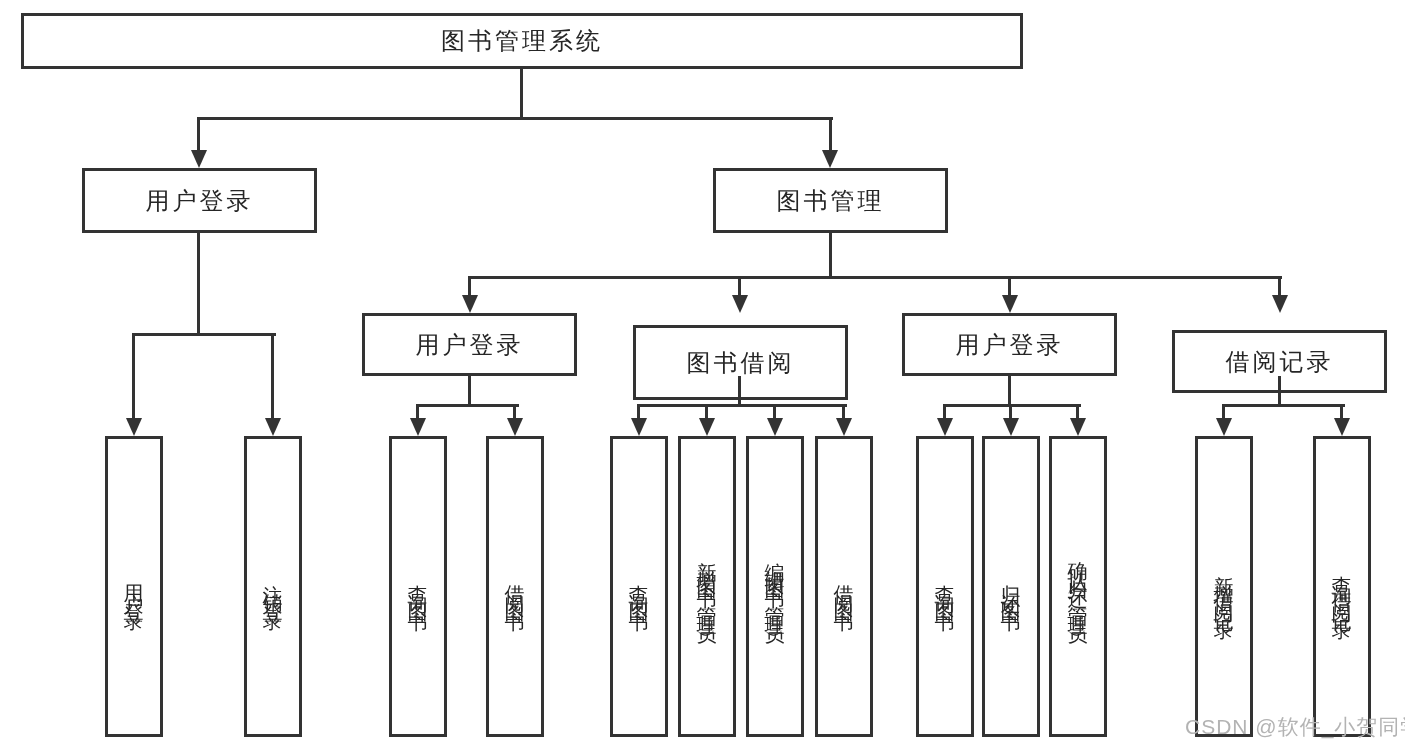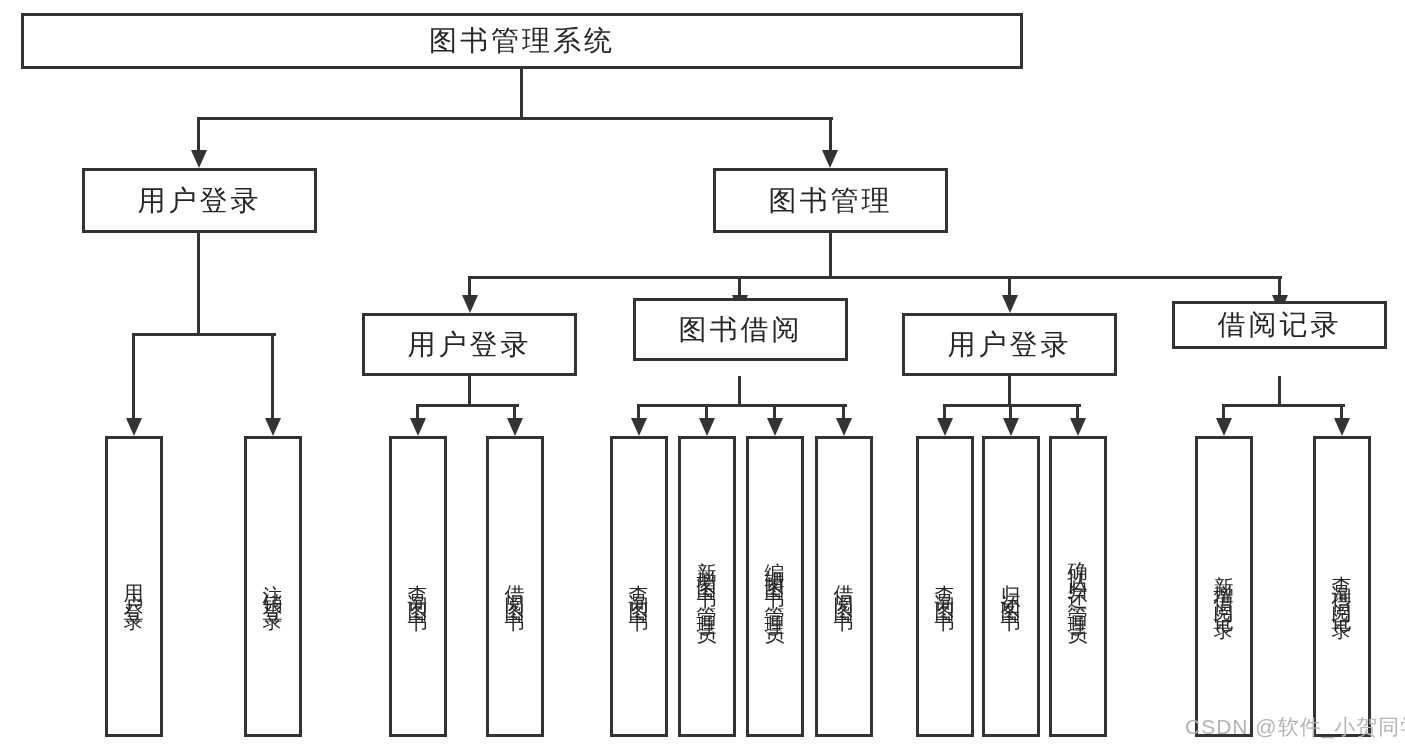--- a/index.html
+++ b/index.html
@@ -12,21 +12,21 @@
   html,body{margin:0;padding:0;background:var(--bg);}
   .canvas{
     position:relative;width:1405px;height:747px;overflow:hidden;
     background:var(--bg);color:var(--text);
     font-family:"Liberation Sans","DejaVu Sans",sans-serif;
   }
   .box{
     position:absolute;background:var(--fill);border:3px solid var(--line);
     box-sizing:border-box;display:flex;align-items:center;justify-content:center;
   }
-  .hlabel{font-size:28px;letter-spacing:3px;white-space:nowrap;}
+  .hlabel{font-size:24px;letter-spacing:3px;white-space:nowrap;}
   .vlabel{
     writing-mode:vertical-rl;text-orientation:mixed;
     font-size:20px;letter-spacing:9px;line-height:1;white-space:nowrap;
   }
   .ln{position:absolute;background:var(--line);}
   .ah{
     position:absolute;width:0;height:0;
     border-left:8px solid transparent;border-right:8px solid transparent;
     border-top:18px solid var(--line);
   }
@@ -65,27 +65,27 @@
   <div class="ln" style="left:1008px;top:276px;width:3px;height:20px"></div>
   <div class="ln" style="left:1278px;top:276px;width:3px;height:20px"></div>
   <div class="ah" style="left:462px;top:295px"></div>
   <div class="ah" style="left:732px;top:295px"></div>
   <div class="ah" style="left:1002px;top:295px"></div>
   <div class="ah" style="left:1272px;top:295px"></div>
 
   <div class="box" style="left:362px;top:313px;width:215px;height:63px">
     <span class="hlabel">用户登录</span>
   </div>
-  <div class="box" style="left:633px;top:298px;width:215px;height:63px">
+  <div class="box" style="left:633px;top:325px;width:215px;height:75px">
     <span class="hlabel">图书借阅</span>
   </div>
   <div class="box" style="left:902px;top:313px;width:215px;height:63px">
     <span class="hlabel">用户登录</span>
   </div>
-  <div class="box" style="left:1172px;top:301px;width:215px;height:48px">
+  <div class="box" style="left:1172px;top:330px;width:215px;height:63px">
     <span class="hlabel">借阅记录</span>
   </div>
 
   <div class="ln" style="left:197px;top:233px;width:3px;height:103px"></div>
   <div class="ln" style="left:132px;top:333px;width:144px;height:3px"></div>
   <div class="ln" style="left:132px;top:333px;width:3px;height:86px"></div>
   <div class="ln" style="left:271px;top:333px;width:3px;height:86px"></div>
   <div class="ah" style="left:126px;top:418px"></div>
   <div class="ah" style="left:265px;top:418px"></div>
 

